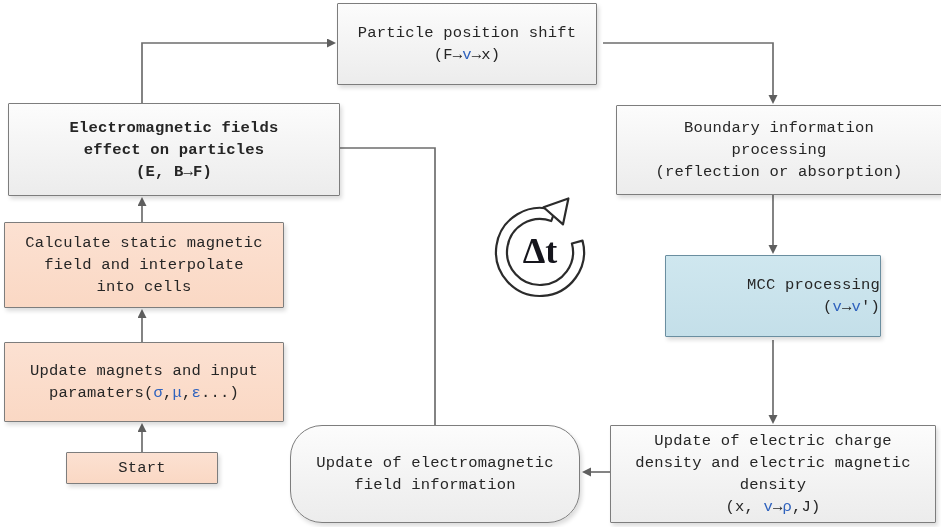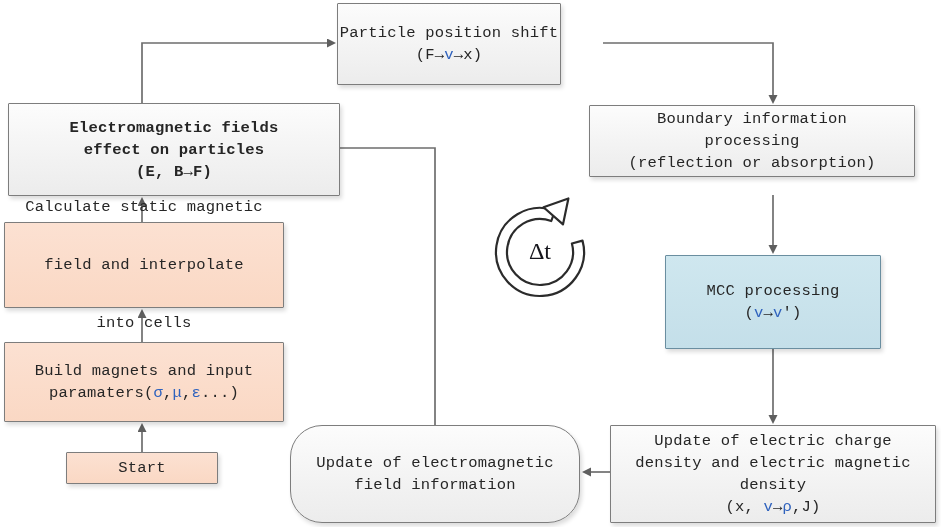--- a/index.html
+++ b/index.html
@@ -34,22 +34,22 @@
   .node .line{white-space:nowrap;}
   .sym{color:#2f62bd;}
   #loop-icon{
     position:absolute;left:470px;top:180px;width:140px;height:140px;z-index:2;
   }
   #loop-icon svg{position:absolute;left:0;top:0;}
   #loop-label{
     position:absolute;left:0;top:0;width:140px;height:140px;
     display:flex;align-items:center;justify-content:center;
     font-family:"Liberation Serif","DejaVu Serif",serif;
-    font-size:24px;color:#15151c;
-    padding-top:2px;box-sizing:border-box;
+    font-size:36px;color:#15151c;
+    padding-top:2px;box-sizing:border-box;font-weight:bold;
   }
 </style>
 </head>
 <body>
 
 <div id="canvas">
 
   <svg id="arrows" width="941" height="527" viewBox="0 0 941 527">
     <defs>
       <marker id="ah" markerUnits="userSpaceOnUse" markerWidth="10" markerHeight="10" refX="1" refY="4.5" orient="auto">
@@ -62,47 +62,47 @@
       <path d="M142,222 L142,205" marker-end="url(#ah)"></path>
       <path d="M142,103 L142,43 L328,43" marker-end="url(#ah)"></path>
       <path d="M603,43 L773,43 L773,96" marker-end="url(#ah)"></path>
       <path d="M773,195 L773,246" marker-end="url(#ah)"></path>
       <path d="M773,340 L773,416" marker-end="url(#ah)"></path>
       <path d="M610,472 L590,472" marker-end="url(#ah)"></path>
       <path d="M435,425 L435,148 L293,148" marker-end="url(#ah)"></path>
     </g>
   </svg>
 
-  <div class="node gray" style="left:337px;top:3px;width:224px;height:82px;">
+  <div class="node gray" style="left:337px;top:3px;width:260px;height:82px;">
       <div class="line">Particle position shift</div>
       <div class="line">(F→<span class="sym">v</span>→x)</div>
     </div>
   <div class="node gray" style="left:8px;top:103px;width:332px;height:93px;font-weight:bold;">
       <div class="line">Electromagnetic fields</div>
       <div class="line">effect on particles</div>
       <div class="line">(E, B→F)</div>
     </div>
-  <div class="node pink" style="left:4px;top:222px;width:280px;height:86px;gap:36px;">
+  <div class="node pink" style="left:4px;top:222px;width:280px;height:86px;">
       <div class="line">Calculate static magnetic</div>
       <div class="line">field and interpolate</div>
       <div class="line">into cells</div>
     </div>
   <div class="node pink" style="left:4px;top:342px;width:280px;height:80px;">
-      <div class="line">Build magnets and input</div>
+      <div class="line">Update magnets and input</div>
       <div class="line">paramaters(<span class="sym">σ</span>,<span class="sym">μ</span>,<span class="sym">ε</span>...)</div>
     </div>
   <div class="node pink" style="left:66px;top:452px;width:152px;height:32px;">
       <div class="line">Start</div>
     </div>
-  <div class="node gray" style="left:589px;top:105px;width:326px;height:72px;">
+  <div class="node gray" style="left:616px;top:105px;width:326px;height:90px;">
       <div class="line">Boundary information</div>
       <div class="line">processing</div>
       <div class="line">(reflection or absorption)</div>
     </div>
-  <div class="node blue" style="left:665px;top:255px;width:216px;height:94px;">
+  <div class="node blue" style="left:665px;top:255px;width:216px;height:82px;align-items:flex-end;">
       <div class="line">MCC processing</div>
       <div class="line">(<span class="sym">v</span>→<span class="sym">v</span>')</div>
     </div>
   <div class="node gray" style="left:610px;top:425px;width:326px;height:98px;">
       <div class="line">Update of electric charge</div>
       <div class="line">density and electric magnetic</div>
       <div class="line">density</div>
       <div class="line">(x, <span class="sym">v</span>→<span class="sym">ρ</span>,J)</div>
     </div>
   <div class="node gray" style="left:290px;top:425px;width:290px;height:98px;border-radius:32px;">

